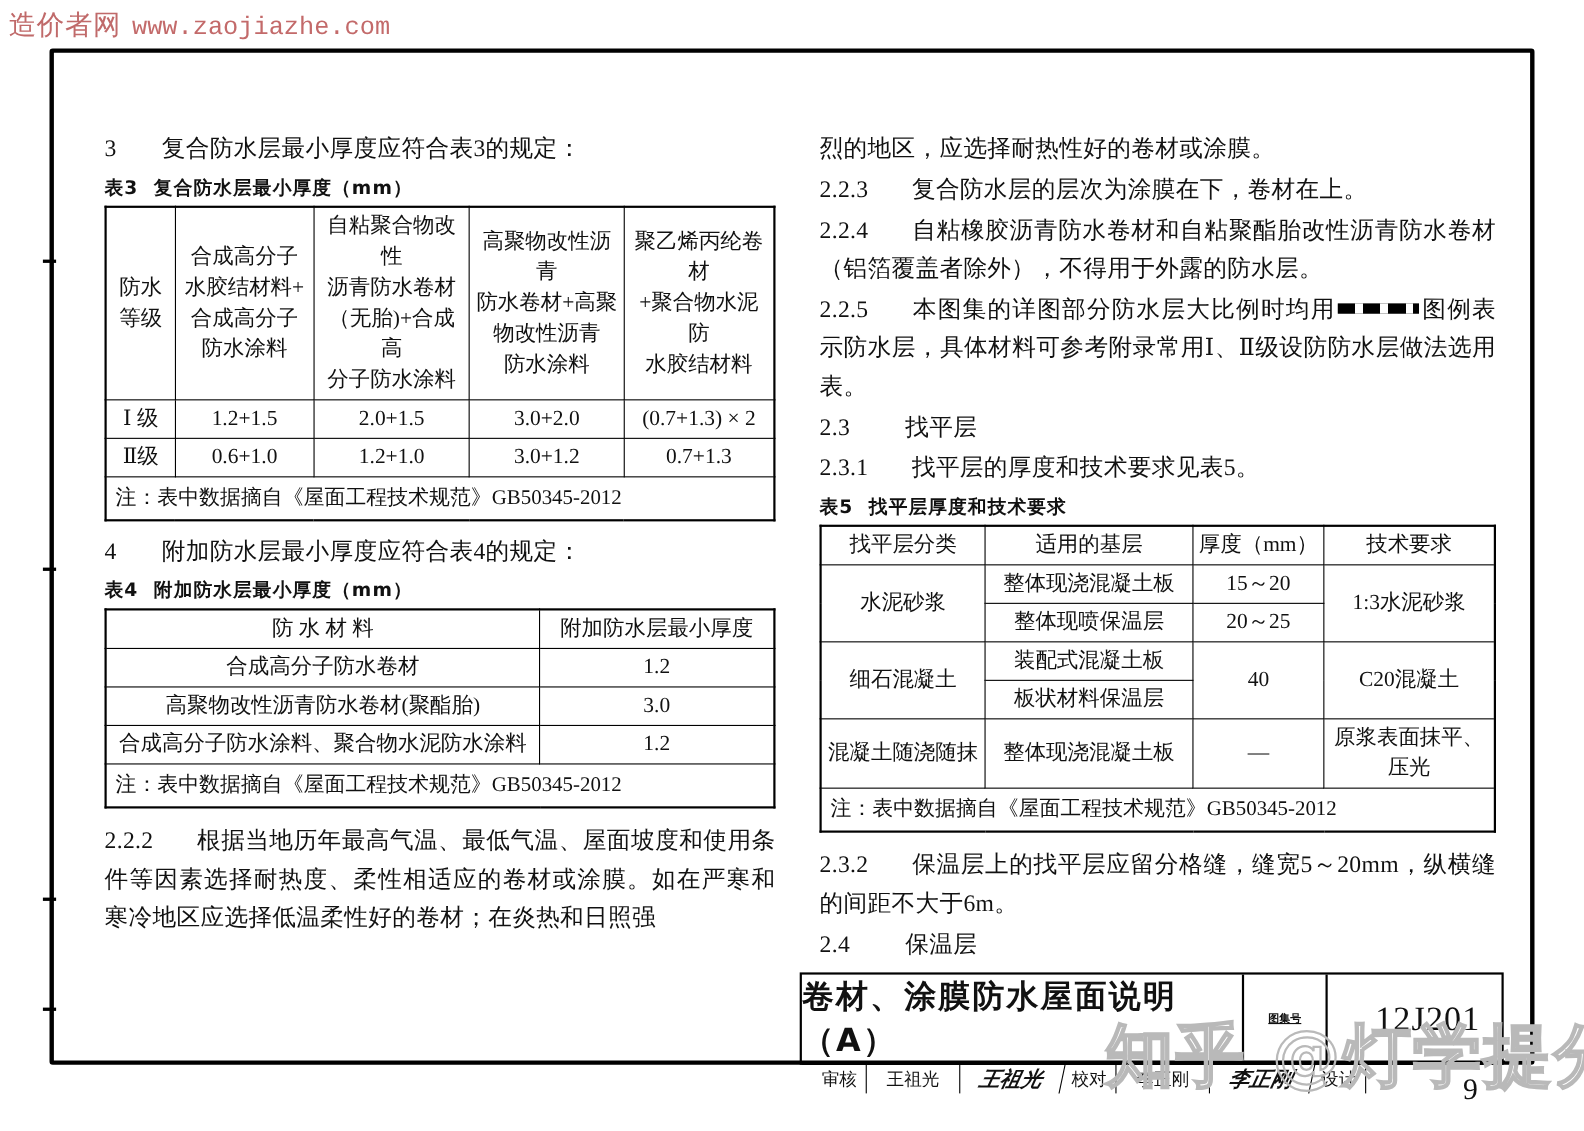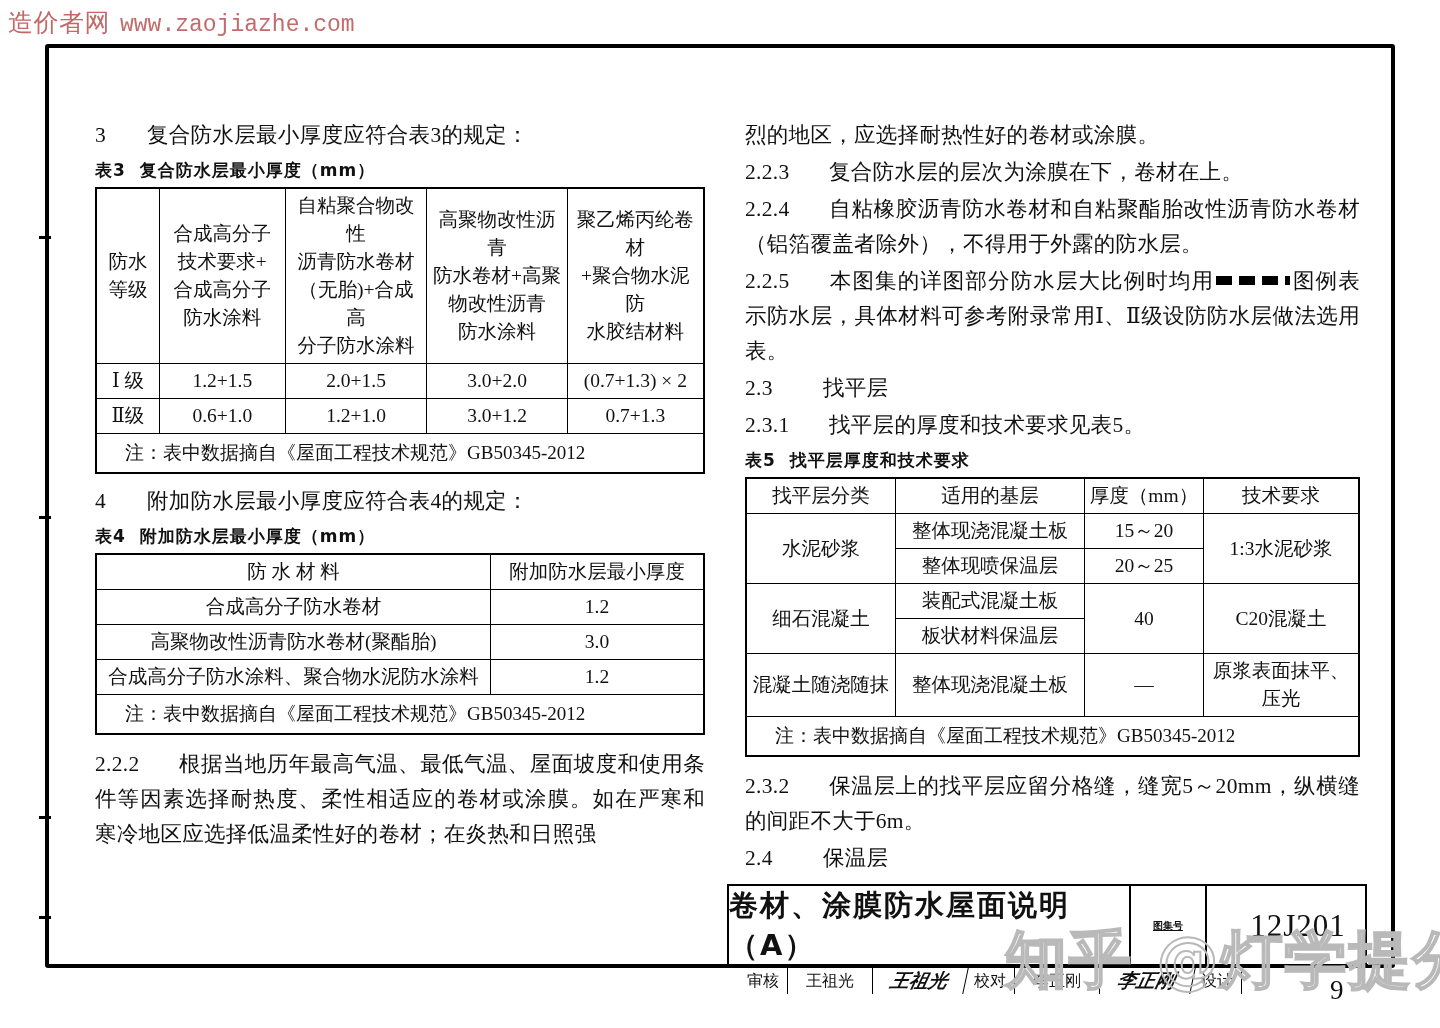--- a/index.html
+++ b/index.html
@@ -61,21 +61,21 @@
     font-family:"Liberation Serif","DejaVu Serif",serif;
   }
   table.doc td{
     border:1.6px solid #000;
     text-align:center;
     vertical-align:middle;
     padding:3px 4px;
     line-height:28px;
   }
   table.doc td.note{
-    text-align:left;padding-left:28px;font-size:19px;line-height:32px;
+    text-align:left;padding-left:8px;font-size:19px;line-height:32px;
   }
   table.doc.outer{border:2.4px solid #000;}
 
   .stack{display:block;}
 
   
   #titleblock{
     position:absolute;left:727px;top:884px;
     width:640px;height:84px;
     border:2.5px solid #000;
@@ -159,21 +159,21 @@
 
   <table class="doc outer" style="margin-top:2px;">
     <tbody>
         <tr>
       <td style="width:62px;">
         <span class="stack">防水</span>
         <span class="stack">等级</span>
       </td>
       <td style="width:130px;">
         <span class="stack">合成高分子</span>
-        <span class="stack">技术要求+</span>
+        <span class="stack">水胶结材料+</span>
         <span class="stack">合成高分子</span>
         <span class="stack">防水涂料</span>
       </td>
       <td style="width:150px;text-align:center;">
         <span class="stack">自粘聚合物改性</span>
         <span class="stack">沥青防水卷材</span>
         <span class="stack">（无胎)+合成高</span>
         <span class="stack">分子防水涂料</span>
       </td>
       <td style="width:148px;">

